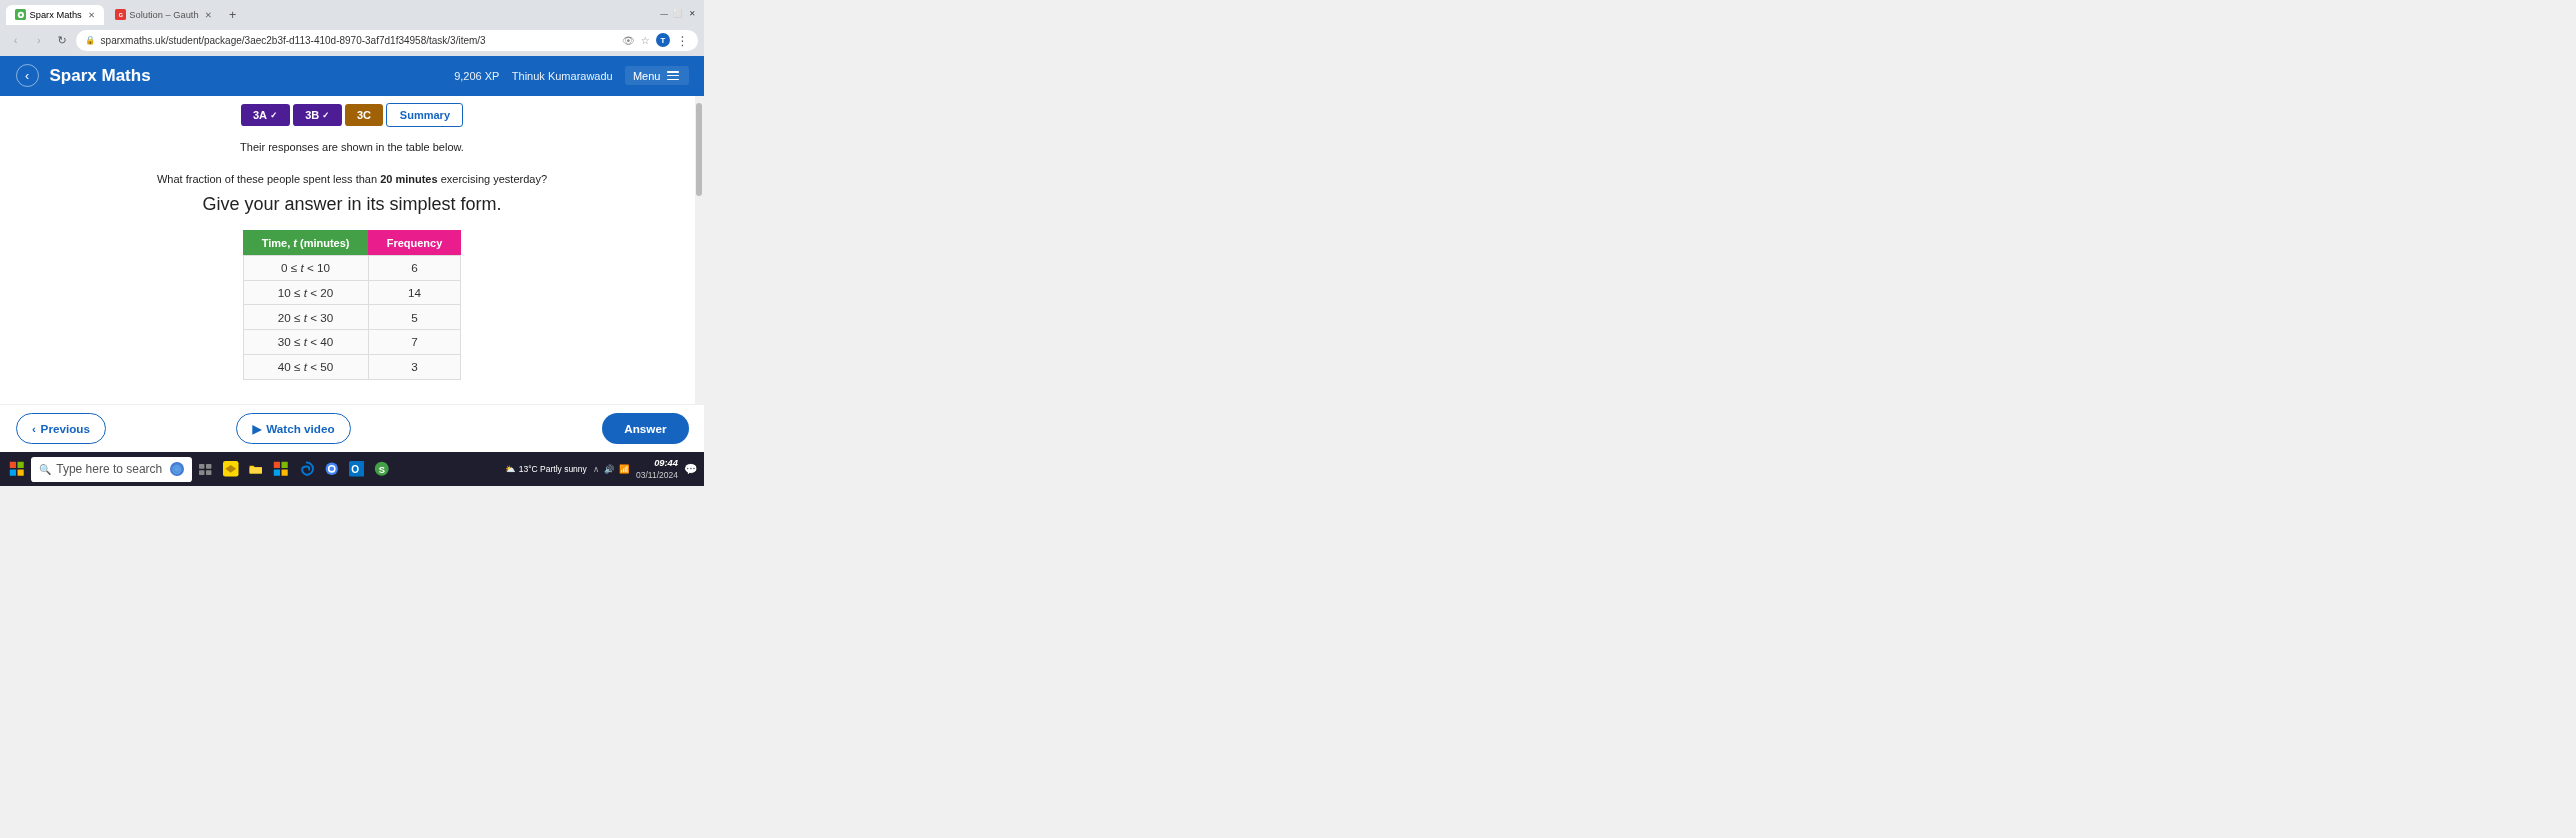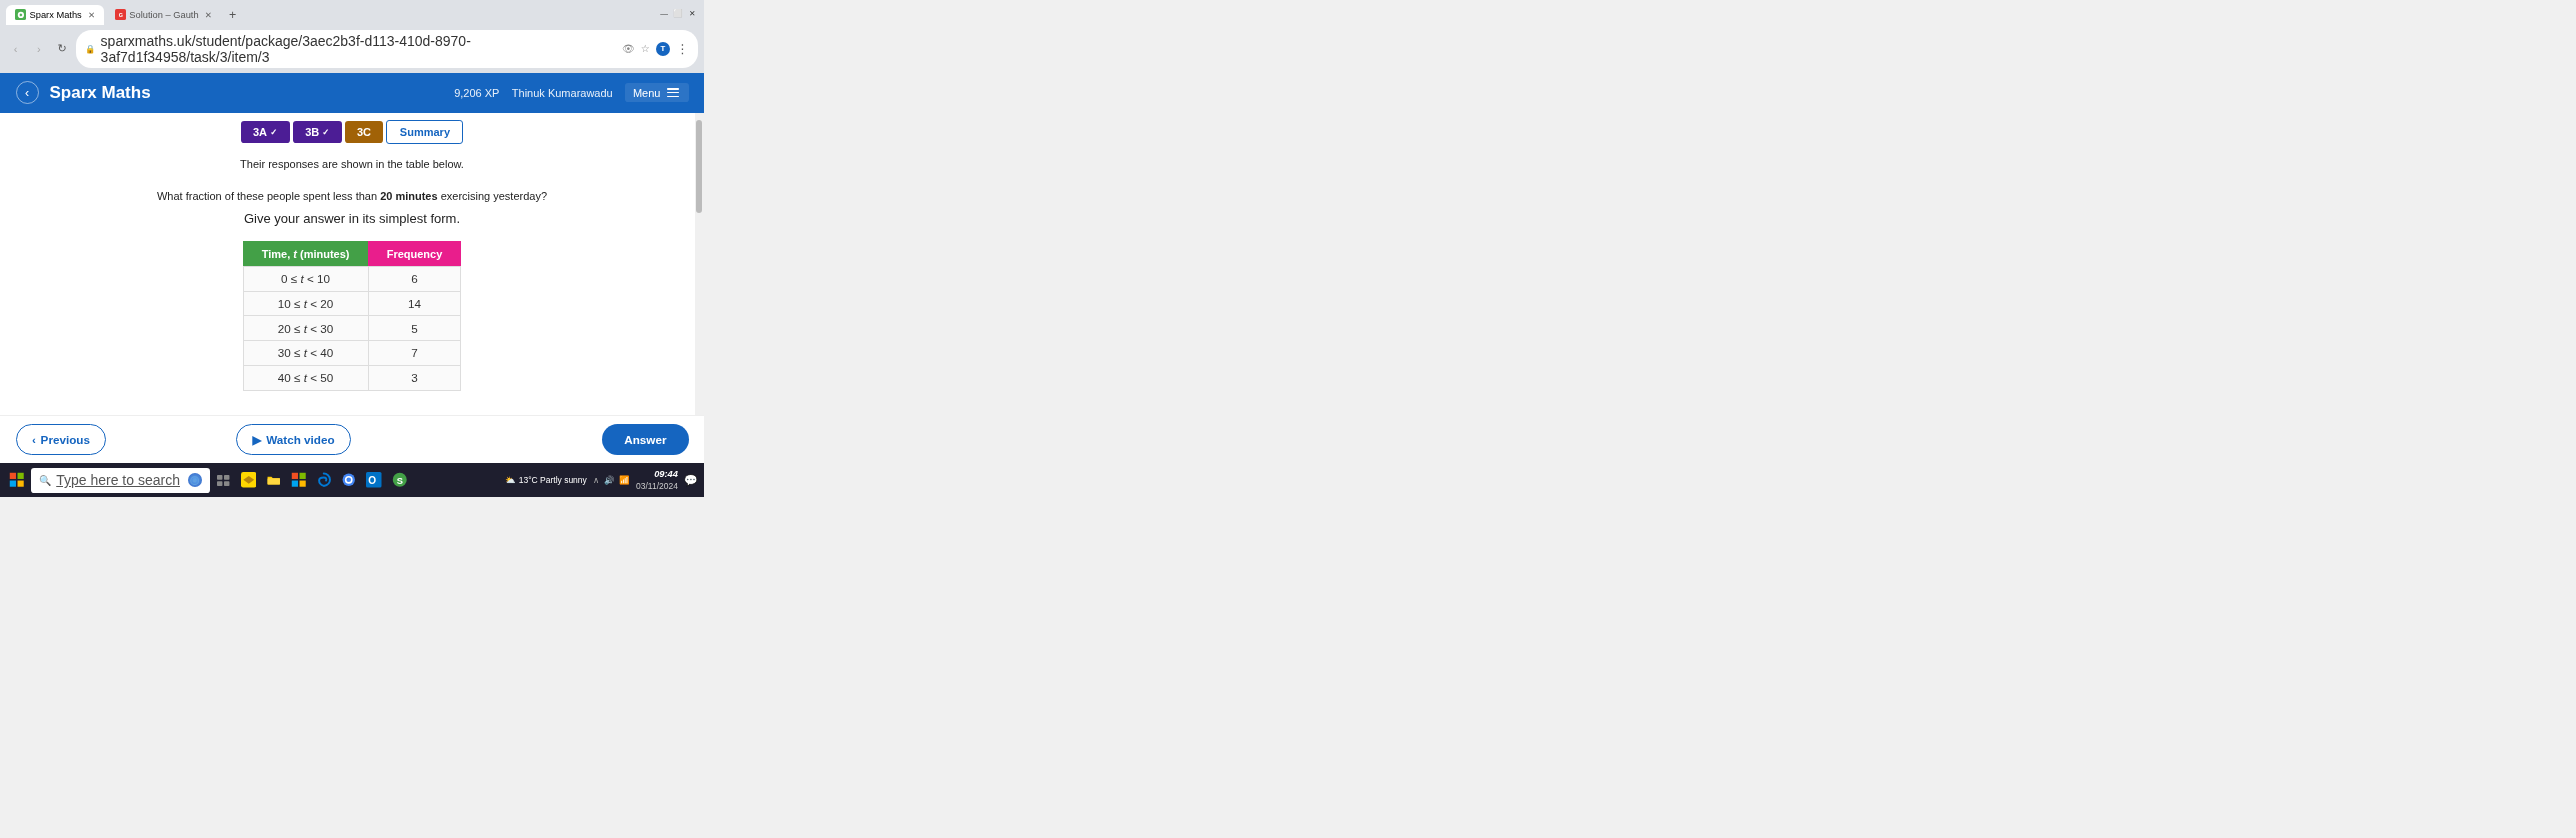--- a/index.html
+++ b/index.html
@@ -228,21 +228,21 @@
     }
 
     .question-text {
       font-size: 11px;
       color: #222;
       margin-bottom: 6.2px;
       line-height: 1.5;
     }
 
     .question-sub {
-      font-size: 13px;
+      font-size: 18px;
       color: #222;
       margin-bottom: 15.5px;
     }
 
     
     .data-table {
       margin: 12px auto;
       border-collapse: collapse;
       font-size: 11.7px;
     }
@@ -352,23 +352,22 @@
       align-items: center;
       background: white;
       border-radius: 3.1px;
       padding: 2.3px 7.8px;
       gap: 4.7px;
       min-width: 155px;
       height: 25px;
     }
 
     .taskbar-search-text {
-      font-size: 14px;
+      font-size: 12px;
       color: #555;
-      text-decoration: underline;
     }
 
     .taskbar-icon {
       width: 22px;
       height: 22px;
       display: flex;
       align-items: center;
       justify-content: center;
       font-size: 12.4px;
       border-radius: 2.3px;
@@ -456,21 +455,21 @@
       <div class="win-btn">✕</div>
     </div>
   </div>
 
   <div class="address-bar">
     <div class="nav-btn disabled">‹</div>
     <div class="nav-btn disabled">›</div>
     <div class="nav-btn">↻</div>
     <div class="url-bar">
       <span style="color:#888; font-size:8.5px;">🔒</span>
-      <span style="font-size:14px;">sparxmaths.uk/student/package/3aec2b3f-d113-410d-8970-3af7d1f34958/task/3/item/3</span>
+      <span style="font-size:10px;">sparxmaths.uk/student/package/3aec2b3f-d113-410d-8970-3af7d1f34958/task/3/item/3</span>
       <div class="url-icons">
         <span style="color:#888; font-size:10px;">👁</span>
         <span style="color:#888; font-size:10px;">☆</span>
         <span style="width:14px;height:14px;border-radius:50%;background:#1565c0;display:inline-flex;align-items:center;justify-content:center;color:white;font-size:7.8px;font-weight:bold;">T</span>
         <span style="color:#555; font-size:12.4px;">⋮</span>
       </div>
     </div>
   </div>
 </div>
 

